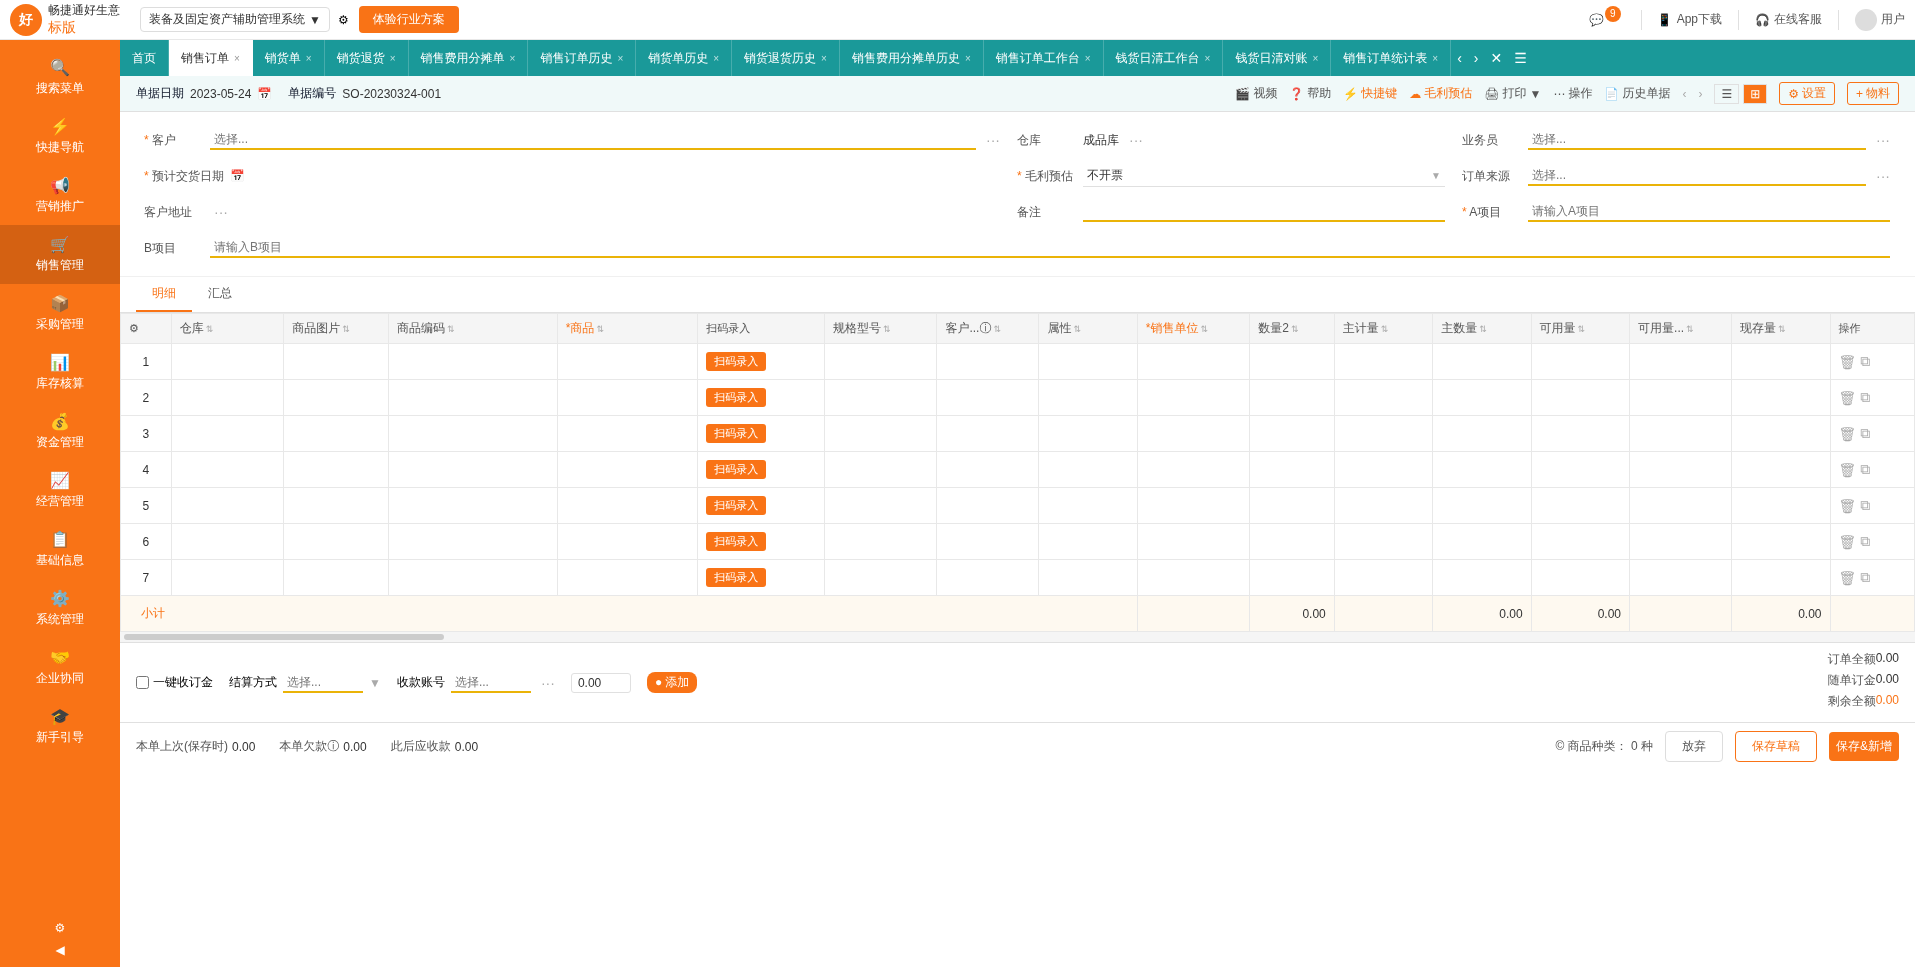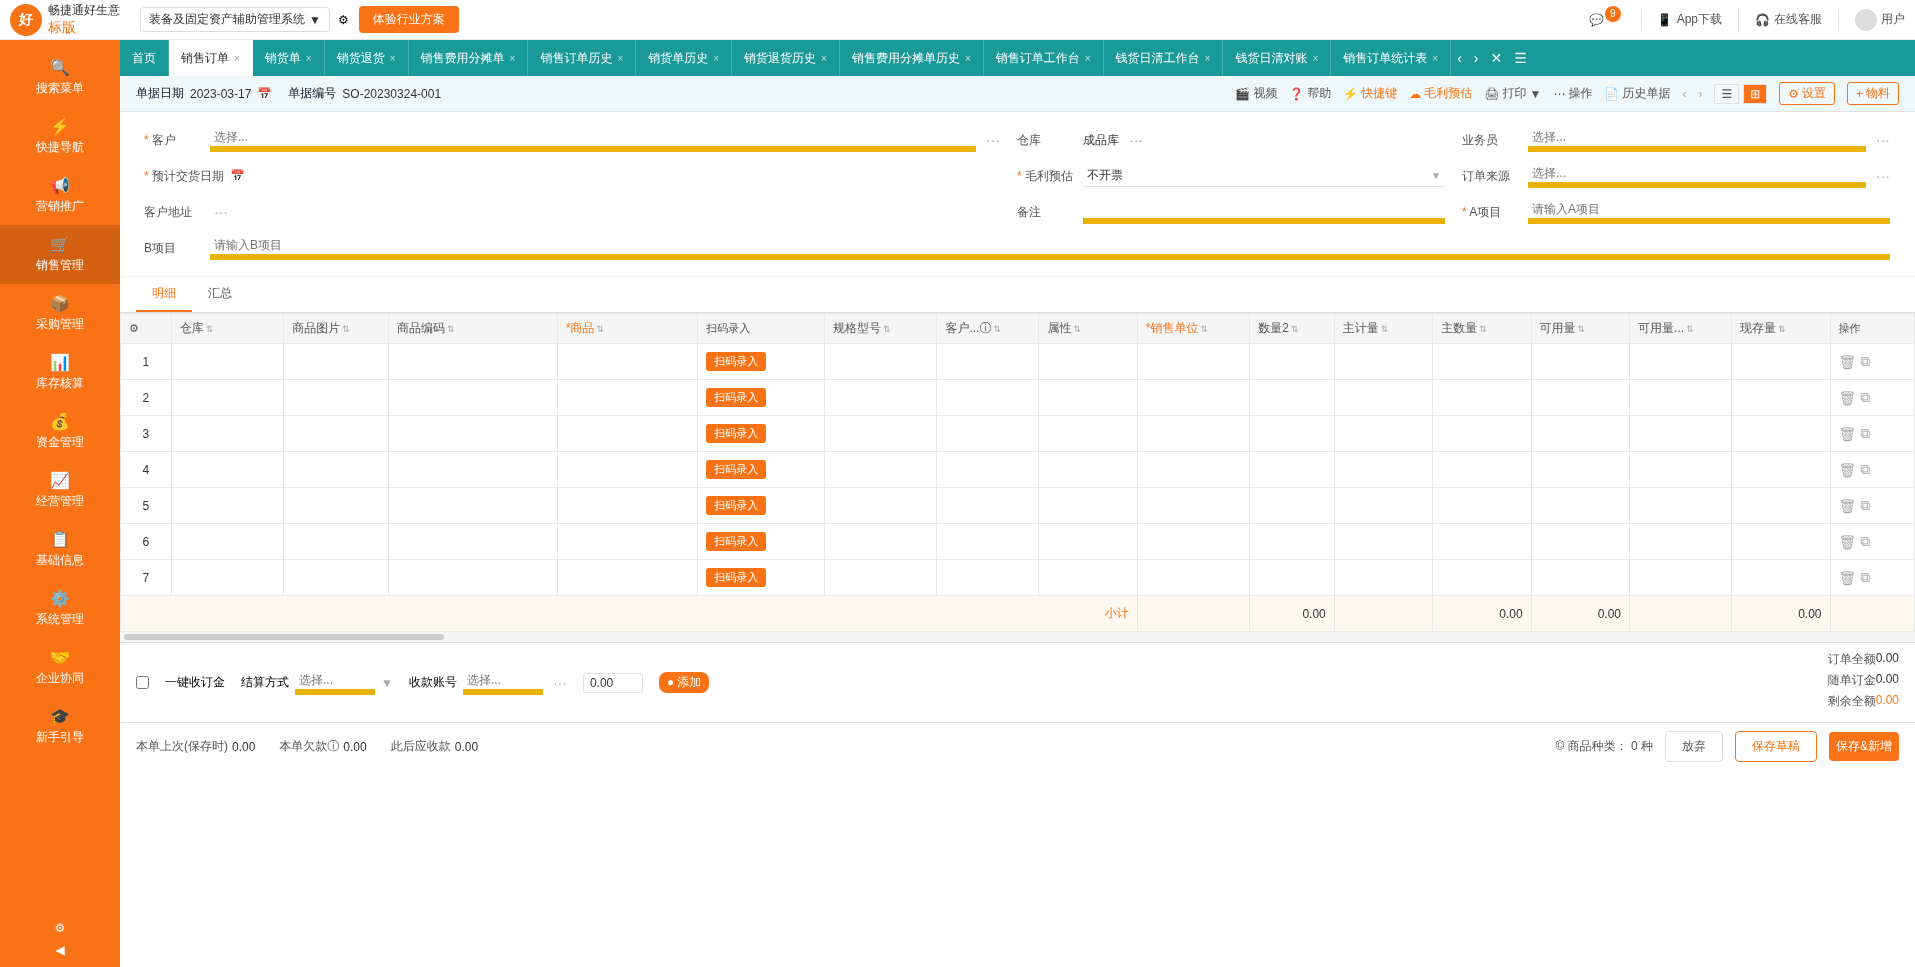--- a/index.html
+++ b/index.html
@@ -46,21 +46,21 @@
     .toolbar-actions { margin-left: auto; display: flex; align-items: center; gap: 12px; color: #555; font-size: 12px; }
     .toolbar-btn { display: flex; align-items: center; gap: 3px; cursor: pointer; color: #555; }
     .toolbar-btn.orange { color: #f97316; }
 
     
     .form-section { padding: 10px 16px; border-bottom: 1px solid #f0f0f0; }
     .form-row { display: flex; align-items: center; gap: 0; min-height: 36px; }
     .form-cell { display: flex; align-items: center; gap: 6px; flex: 1; padding: 4px 8px; border-right: 1px solid transparent; }
     .form-cell .label { color: #555; white-space: nowrap; min-width: 60px; }
     .form-cell .label.req::before { content: '* '; color: #f97316; }
-    .form-input { border: none; border-bottom: 6px solid #eab308; padding: 2px 4px; color: #999; font-size: 12px; flex: 1; outline: none; background: transparent; }
+    .form-input { border: none; border-bottom: 2px solid #eab308; padding: 2px 4px; color: #999; font-size: 12px; flex: 1; outline: none; background: transparent; }
     .dots-btn { color: #aaa; cursor: pointer; font-size: 14px; margin-left: 4px; }
     .select-input { display: flex; align-items: center; flex: 1; border: none; border-bottom: 1px solid #e0e0e0; padding: 2px 4px; cursor: pointer; }
     .select-value { color: #333; flex: 1; }
     .select-arrow { color: #aaa; font-size: 10px; }
 
     
     .content-tabs { display: flex; align-items: center; padding: 0 16px; border-bottom: 1px solid #e0e0e0; background: #fff; }
     .content-tab { padding: 8px 16px; cursor: pointer; color: #555; border-bottom: 2px solid transparent; }
     .content-tab.active { color: #f97316; border-bottom-color: #f97316; font-weight: 500; }
 
@@ -91,21 +91,21 @@
     .summary-label { color: #555; }
     .summary-value { color: #333; }
     .summary-value.orange { color: #f97316; }
 
     
     .scroll-row { height: 10px; background: #f5f5f5; display: flex; align-items: center; padding: 0 4px; }
     .scroll-thumb { height: 6px; background: #ccc; border-radius: 3px; width: 320px; }
 
     .header-divider { width: 1px; height: 20px; background: #e0e0e0; }
 
-    .one-click-cb { display: flex; gap: 16px; }
+    .one-click-cb { display: flex; gap: 4px; }
     .add-btn-orange { background: #f97316; color: white; border: none; border-radius: 8px; padding: 2px 8px; cursor: pointer; font-size: 11px; }
     .input-small { border: 1px solid #e0e0e0; border-radius: 3px; padding: 2px 6px; width: 60px; color: #333; outline: none; }
 
     .col-gear { width: 36px; }
     .col-wh { width: 80px; }
     .col-img { width: 70px; }
     .col-code { width: 120px; }
     .col-prod { width: 100px; }
     .col-scan { width: 90px; }
     .col-spec { width: 80px; }
@@ -280,21 +280,21 @@
         <button class="tab-nav-btn">›</button>
         <button class="tab-close-all">✕</button>
         <button class="tab-close-all">☰</button>
       </div>
 
       <div class="main-content">
 
         <div class="form-toolbar">
           <div class="form-field">
             <span class="form-label">单据日期</span>
-            <span class="form-value">2023-03-17</span>
+            <span class="form-value">2023-05-24</span>
             <span style="cursor:pointer;color:#aaa;">📅</span>
           </div>
           <div class="form-field">
             <span class="form-label">单据编号</span>
             <span class="form-value">SO-20230324-001</span>
           </div>
           <div class="toolbar-actions">
             <div class="toolbar-btn">
               <span>🎬</span>
               <span>视频</span>
@@ -677,21 +677,21 @@
     <td>
       <div class="action-cell">
         <span class="action-icon">🗑</span>
         <span class="action-icon">⧉</span>
       </div>
     </td>
   </tr>
               </tbody>
             <tfoot>
               <tr class="subtotal-row">
-                <td colspan="9" style="text-align:right;padding-left:4px;">
+                <td colspan="9" style="text-align:left;padding-left:20px;">
                   <span class="subtotal-label">小计</span>
                 </td>
                 <td></td>
                 <td class="subtotal-val">0.00</td>
                 <td></td>
                 <td class="subtotal-val">0.00</td>
                 <td class="subtotal-val">0.00</td>
                 <td></td>
                 <td class="subtotal-val">0.00</td>
                 <td></td>

